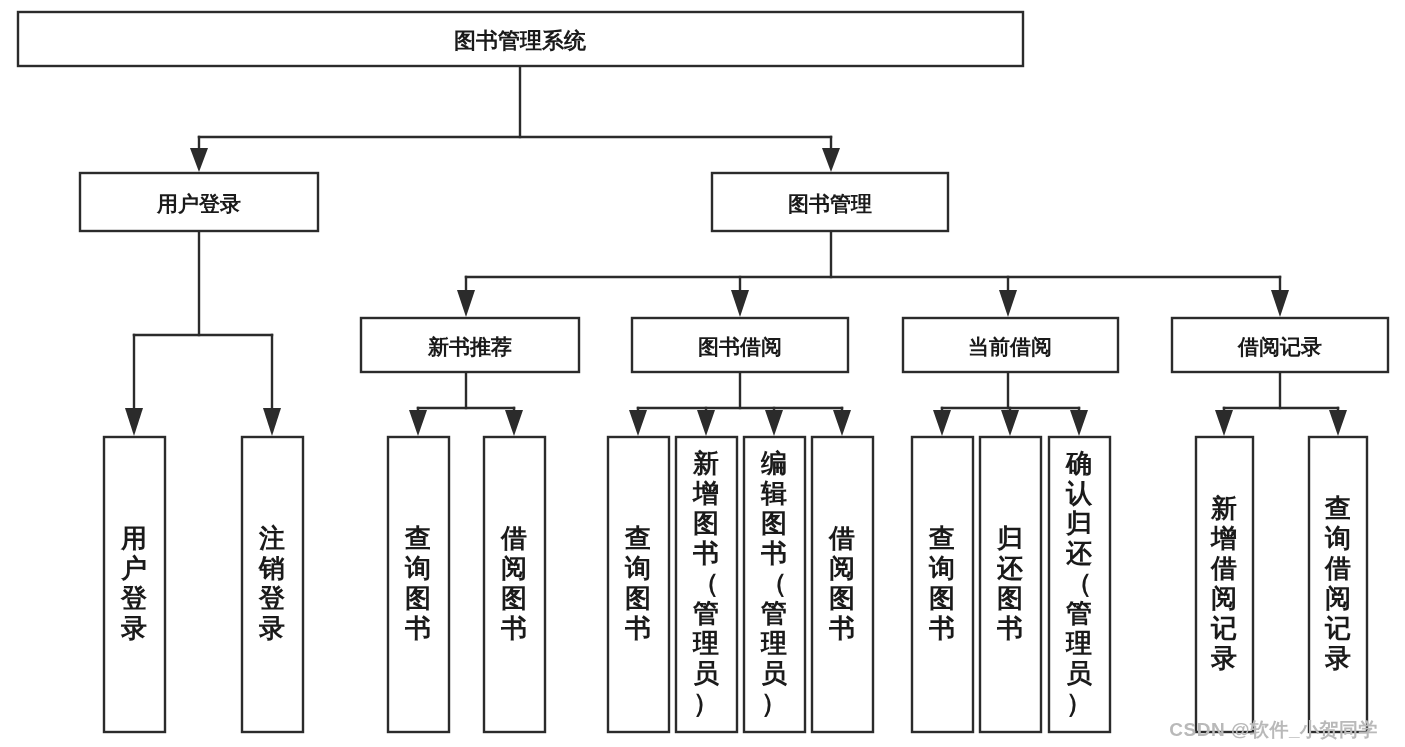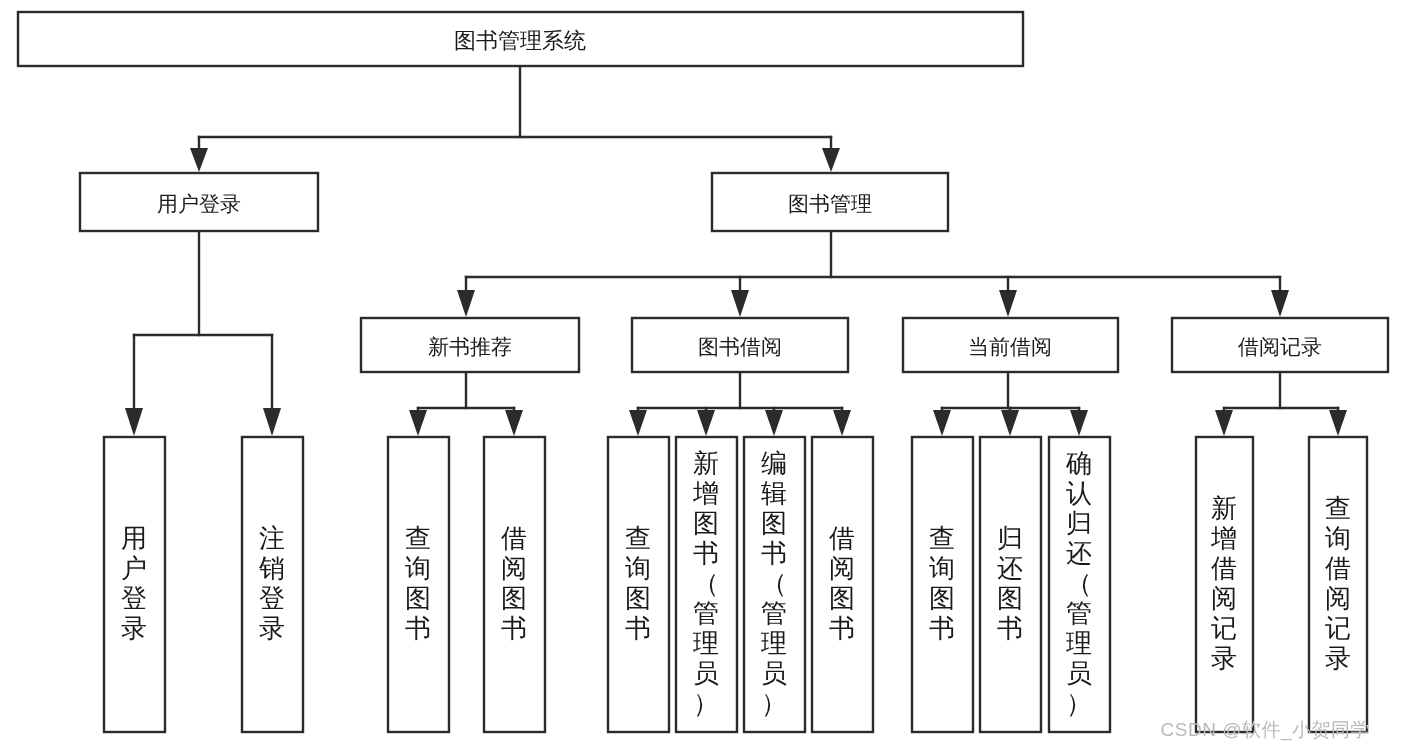--- a/index.html
+++ b/index.html
@@ -11,20 +11,21 @@
     width: 1405px;
     height: 747px;
     font-family: "Liberation Sans", "DejaVu Sans", sans-serif;
     overflow: hidden;
     position: relative;
   }
   #diagram-root {
     position: relative;
     width: 1386px;
     height: 747px;
+    font-weight: bold;
   }
   svg.diagram-canvas {
     position: absolute;
     left: 0;
     top: 0;
     width: 1405px;
     height: 747px;
   }
   .node-box {
     fill: #ffffff;
@@ -52,21 +53,21 @@
     font-size: 22px;
   }
   .vlabel {
     font-family: "Liberation Sans", "DejaVu Sans", sans-serif;
     fill: #1a1a1a;
     font-size: 26px;
     text-anchor: middle;
   }
   .watermark {
     position: absolute;
-    right: 16px;
+    right: 8px;
     bottom: 4px;
     font-family: "Liberation Sans", "DejaVu Sans", sans-serif;
     font-size: 19px;
     color: #b9b9b9;
     letter-spacing: 0.5px;
     white-space: nowrap;
     pointer-events: none;
   }
 </style>
 </head>

